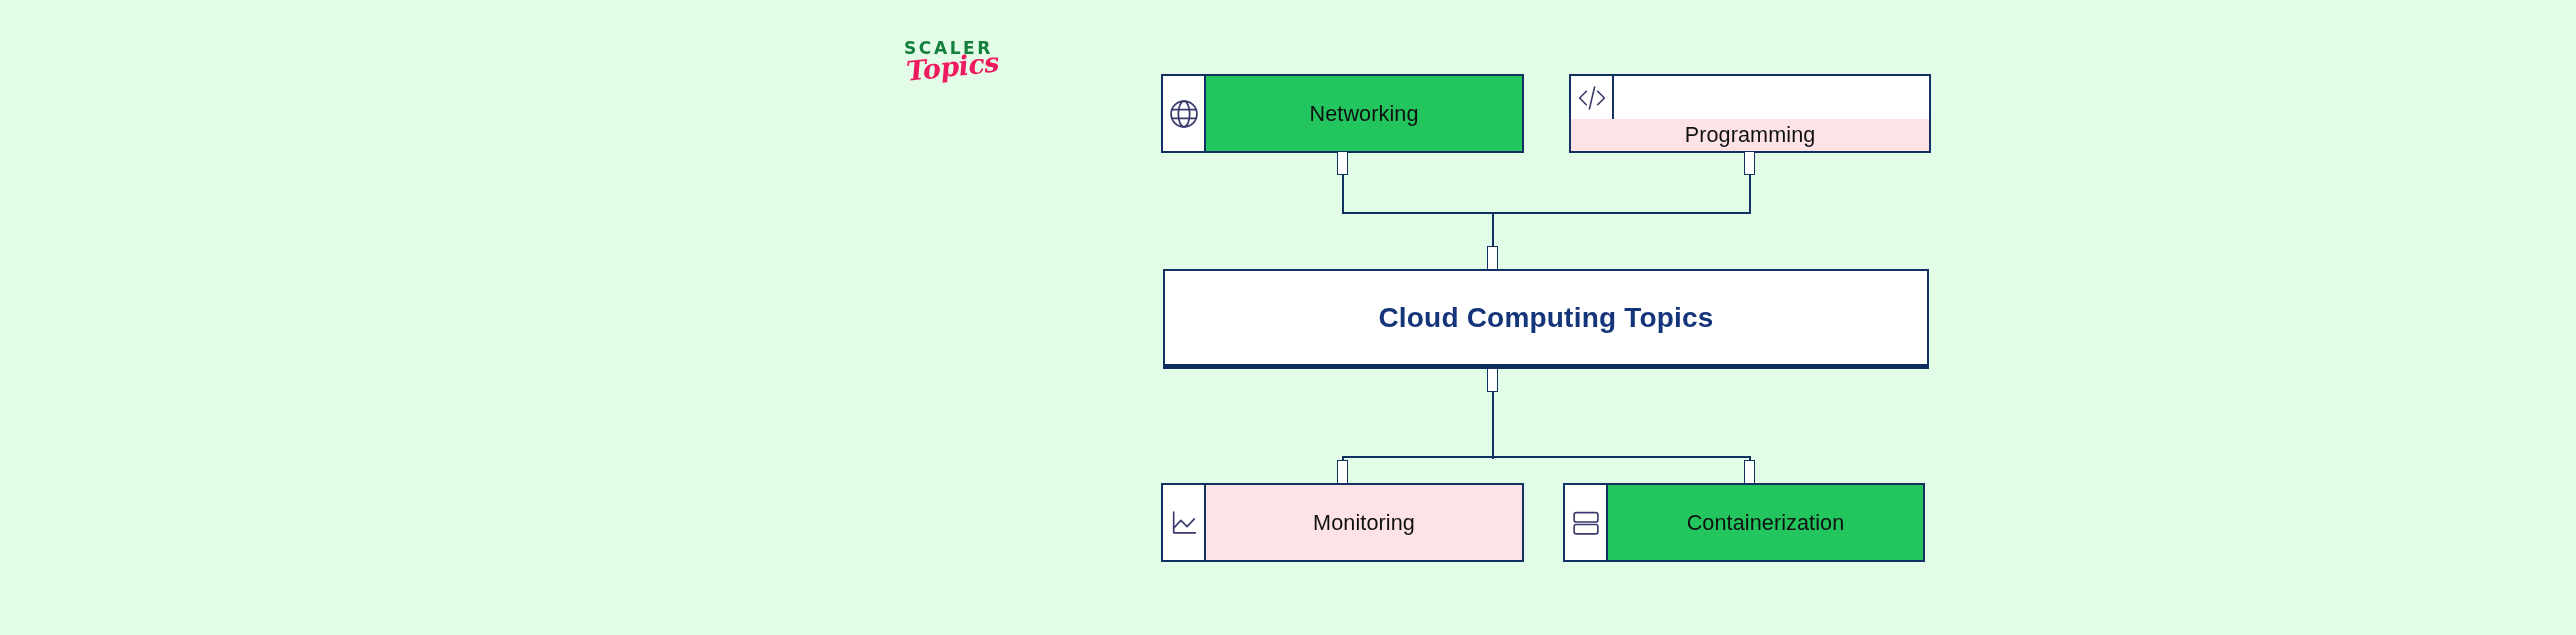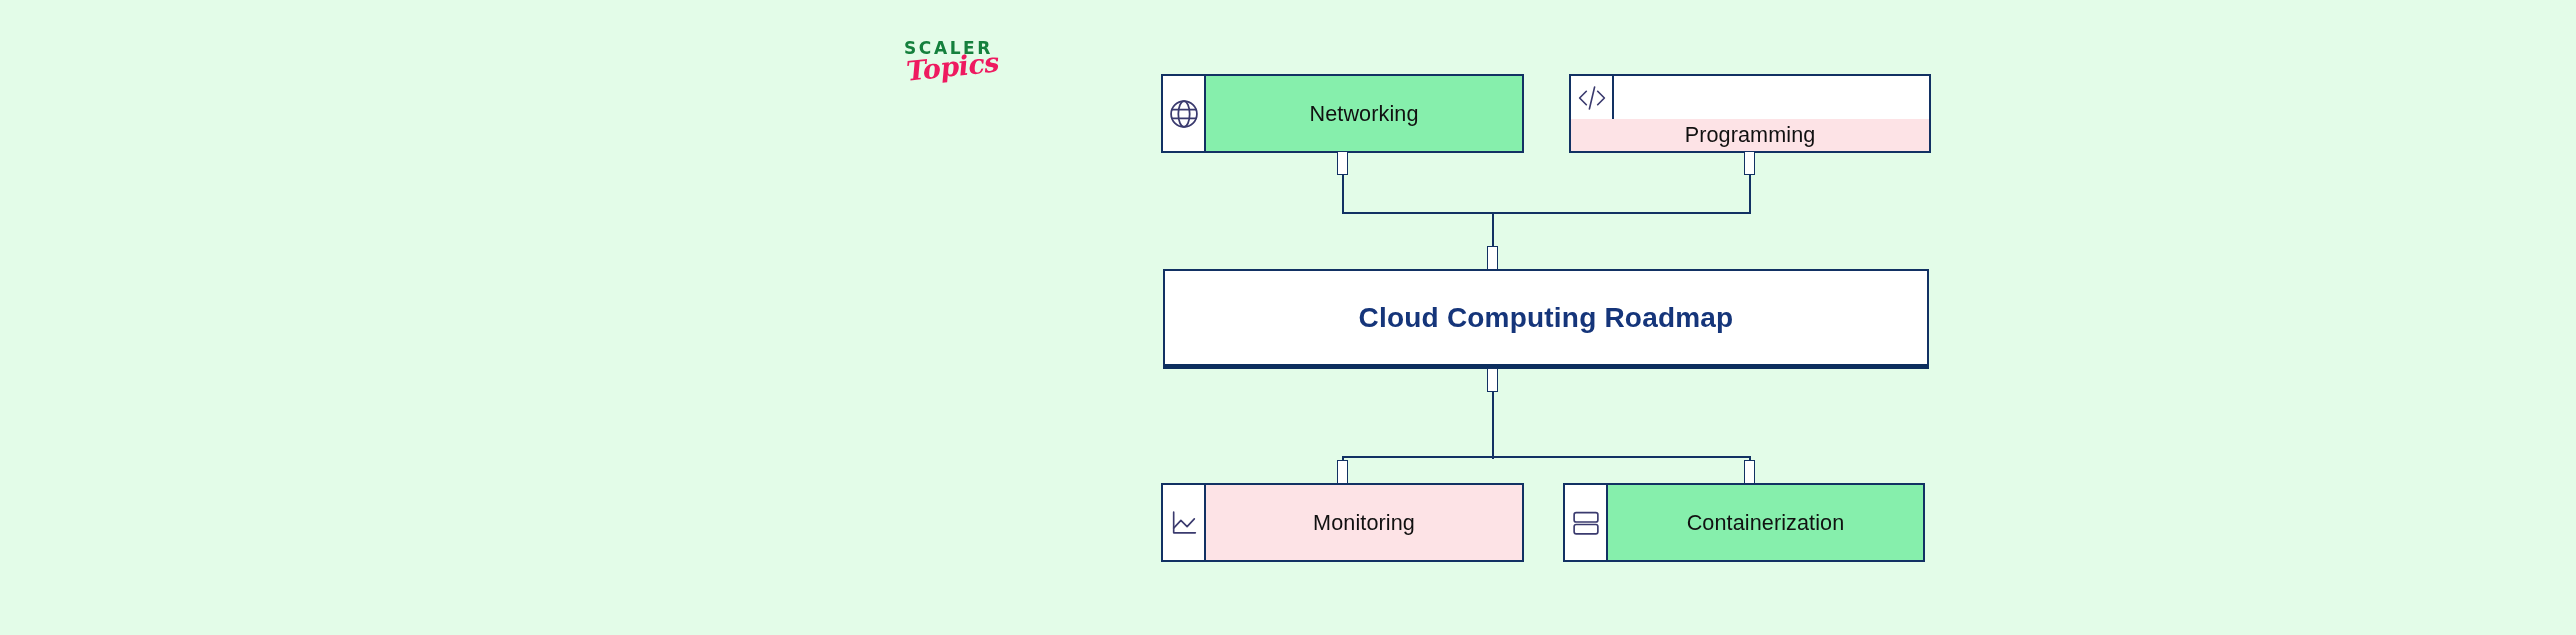--- a/index.html
+++ b/index.html
@@ -62,21 +62,21 @@
     flex:1 1 auto;
     display:flex;
     align-items:center;
     justify-content:center;
     font-size:21.6px;
     color:#111111;
     font-family:"Liberation Sans", sans-serif;
     letter-spacing:0.1px;
     white-space:nowrap;
   }
-  .fill-cream .label-cell{background:#86efac;}
+  .fill-cream .label-cell{background:#22c55e;}
   .fill-pink  .label-cell{background:#fde3e6;}
 
   
   #node-networking     {left:1161px;top:74px;width:363px;height:79px;}
   #node-programming    {left:1569px;top:74px;width:362px;height:79px;flex-direction:column;}
   #node-monitoring     {left:1161px;top:483px;width:363px;height:79px;}
   #node-containerization{left:1563px;top:483px;width:362px;height:79px;}
 
   
   #node-root{
@@ -162,21 +162,21 @@
 
   <div class="stub" id="stub-net"></div>
   <div class="stub" id="stub-prog"></div>
   <div class="conn-line" id="v-net"></div>
   <div class="conn-line" id="v-prog"></div>
   <div class="conn-line" id="h-top"></div>
   <div class="conn-line" id="v-top-mid"></div>
   <div class="stub" id="stub-top-mid"></div>
 
   <div id="node-root">
-    <div class="root-label">Cloud Computing Roadmap</div>
+    <div class="root-label">Cloud Computing Topics</div>
   </div>
 
   <div class="stub" id="stub-bot-mid"></div>
   <div class="conn-line" id="v-bot-mid"></div>
   <div class="conn-line" id="h-bot"></div>
   <div class="conn-line" id="v-mon"></div>
   <div class="conn-line" id="v-cont"></div>
   <div class="stub" id="stub-mon"></div>
   <div class="stub" id="stub-cont"></div>
 

